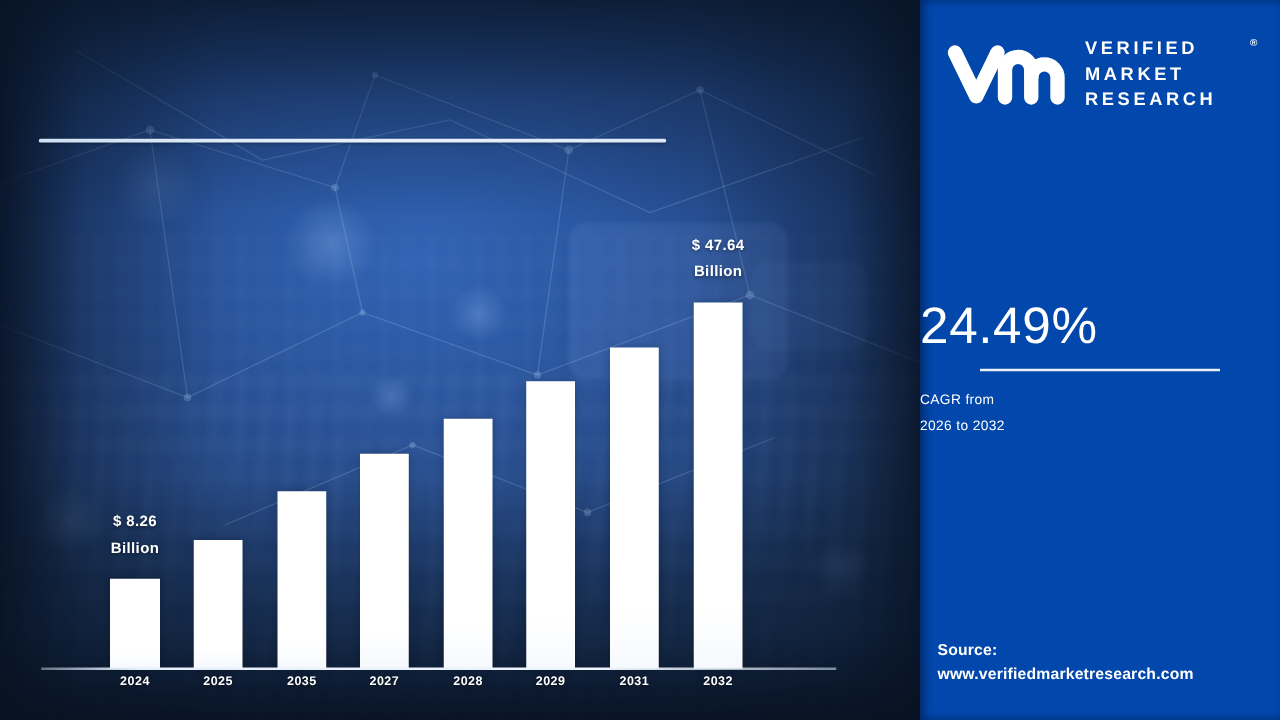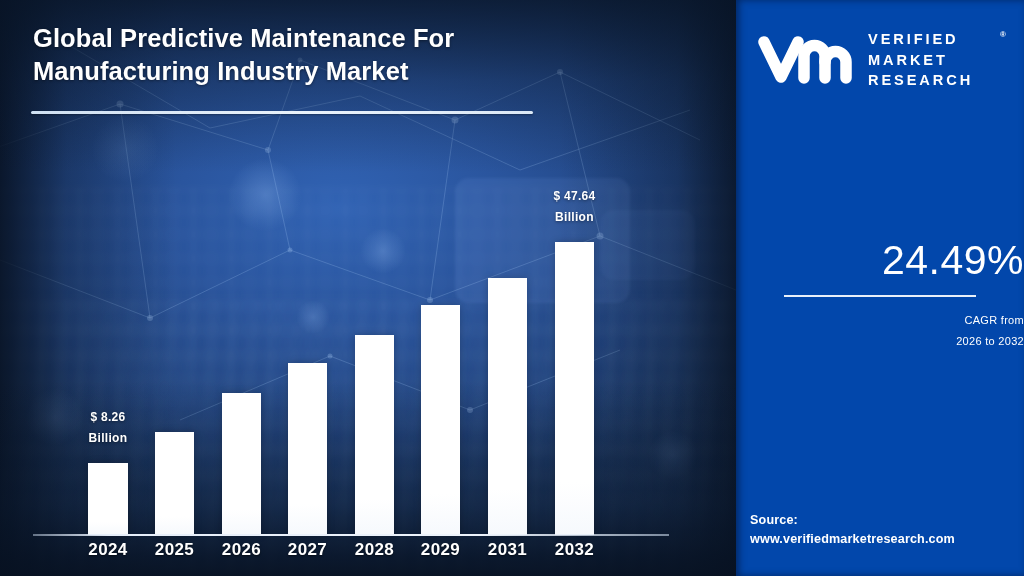--- a/index.html
+++ b/index.html
@@ -99,21 +99,21 @@
   }
   .axis-line {
     position: absolute;
     left: 33px; top: 534px;
     width: 636px; height: 2px;
     background: linear-gradient(to right, rgba(210,226,245,0.45), #e6eefa 12%, #eef4fc 70%, rgba(215,230,248,0.55));
   }
   .x-tick {
     position: absolute;
     top: 540px;
-    font-size: 17px;
+    font-size: 10px;
     font-weight: 700;
     color: #ffffff;
     text-align: center;
     letter-spacing: 0.4px;
     text-shadow: 0 1px 2px rgba(0,0,0,0.55);
   }
   .value-label {
     position: absolute;
     text-align: center;
     font-size: 12px;
@@ -146,21 +146,21 @@
     line-height: 20.5px;
   }
   .logo-reg {
     position: absolute;
     left: 242px; top: 2px;
     color: #ffffff;
     font-size: 8px;
     font-weight: 700;
   }
 
-  .cagr-block { position: absolute; left: 0; top: 236px; width: 288px; text-align: right; }
+  .cagr-block { position: absolute; left: 0; top: 236px; width: 288px; text-align: left; }
   .cagr-value {
     font-size: 41px;
     font-weight: 300;
     color: #ffffff;
     letter-spacing: 0.5px;
     line-height: 48px;
   }
   .cagr-rule {
     margin: 11px auto 0;
     width: 192px; height: 2px;
@@ -223,24 +223,20 @@
 
     <div class="blob" style="left:228px; top:158px; width:74px; height:74px; background:radial-gradient(circle, rgba(150,190,245,0.30), rgba(150,190,245,0) 70%);"></div>
     <div class="blob" style="left:360px; top:228px; width:46px; height:46px; background:radial-gradient(circle, rgba(160,198,250,0.26), rgba(160,198,250,0) 70%);"></div>
     <div class="blob" style="left:296px; top:300px; width:34px; height:34px; background:radial-gradient(circle, rgba(170,205,252,0.22), rgba(170,205,252,0) 70%);"></div>
     <div class="blob" style="left:26px; top:388px; width:58px; height:58px; background:radial-gradient(circle, rgba(150,190,245,0.20), rgba(150,190,245,0) 70%);"></div>
     <div class="blob" style="left:648px; top:430px; width:50px; height:50px; background:radial-gradient(circle, rgba(150,190,245,0.18), rgba(150,190,245,0) 70%);"></div>
     <div class="blob" style="left:92px; top:116px; width:66px; height:66px; background:radial-gradient(circle, rgba(140,182,240,0.16), rgba(140,182,240,0) 72%);"></div>
 
     <div class="panel-vignette"></div>
 
-    <div class="title-block">
-      <div class="title-line">Global Predictive Maintenance For</div>
-      <div class="title-line">Manufacturing Industry Market</div>
-    </div>
     <div class="title-rule"></div>
 
     <div class="chart">
       <div id="bars-layer">
           <div class="bar" style="left: 88px; width: 40px; height: 72px;"></div>
           <div class="bar" style="left: 155px; width: 39px; height: 103px;"></div>
           <div class="bar" style="left: 222px; width: 39px; height: 142px;"></div>
           <div class="bar" style="left: 288px; width: 39px; height: 172px;"></div>
           <div class="bar" style="left: 355px; width: 39px; height: 200px;"></div>
           <div class="bar" style="left: 421px; width: 39px; height: 230px;"></div>
@@ -254,21 +250,21 @@
           </div>
           <div class="value-label" style="left: 504.5px; width: 140px; top: 186px;">
             <div>$ 47.64</div>
             <div>Billion</div>
           </div>
         </div>
       <div class="axis-line"></div>
       <div id="ticks-layer">
           <div class="x-tick" style="left: 78px; width: 60px;">2024</div>
           <div class="x-tick" style="left: 144.5px; width: 60px;">2025</div>
-          <div class="x-tick" style="left: 211.5px; width: 60px;">2026</div>
+          <div class="x-tick" style="left: 211.5px; width: 60px;">2035</div>
           <div class="x-tick" style="left: 277.5px; width: 60px;">2027</div>
           <div class="x-tick" style="left: 344.5px; width: 60px;">2028</div>
           <div class="x-tick" style="left: 410.5px; width: 60px;">2029</div>
           <div class="x-tick" style="left: 477.5px; width: 60px;">2031</div>
           <div class="x-tick" style="left: 544.5px; width: 60px;">2032</div>
         </div>
     </div>
   </div>
 
   <div class="right-panel">

